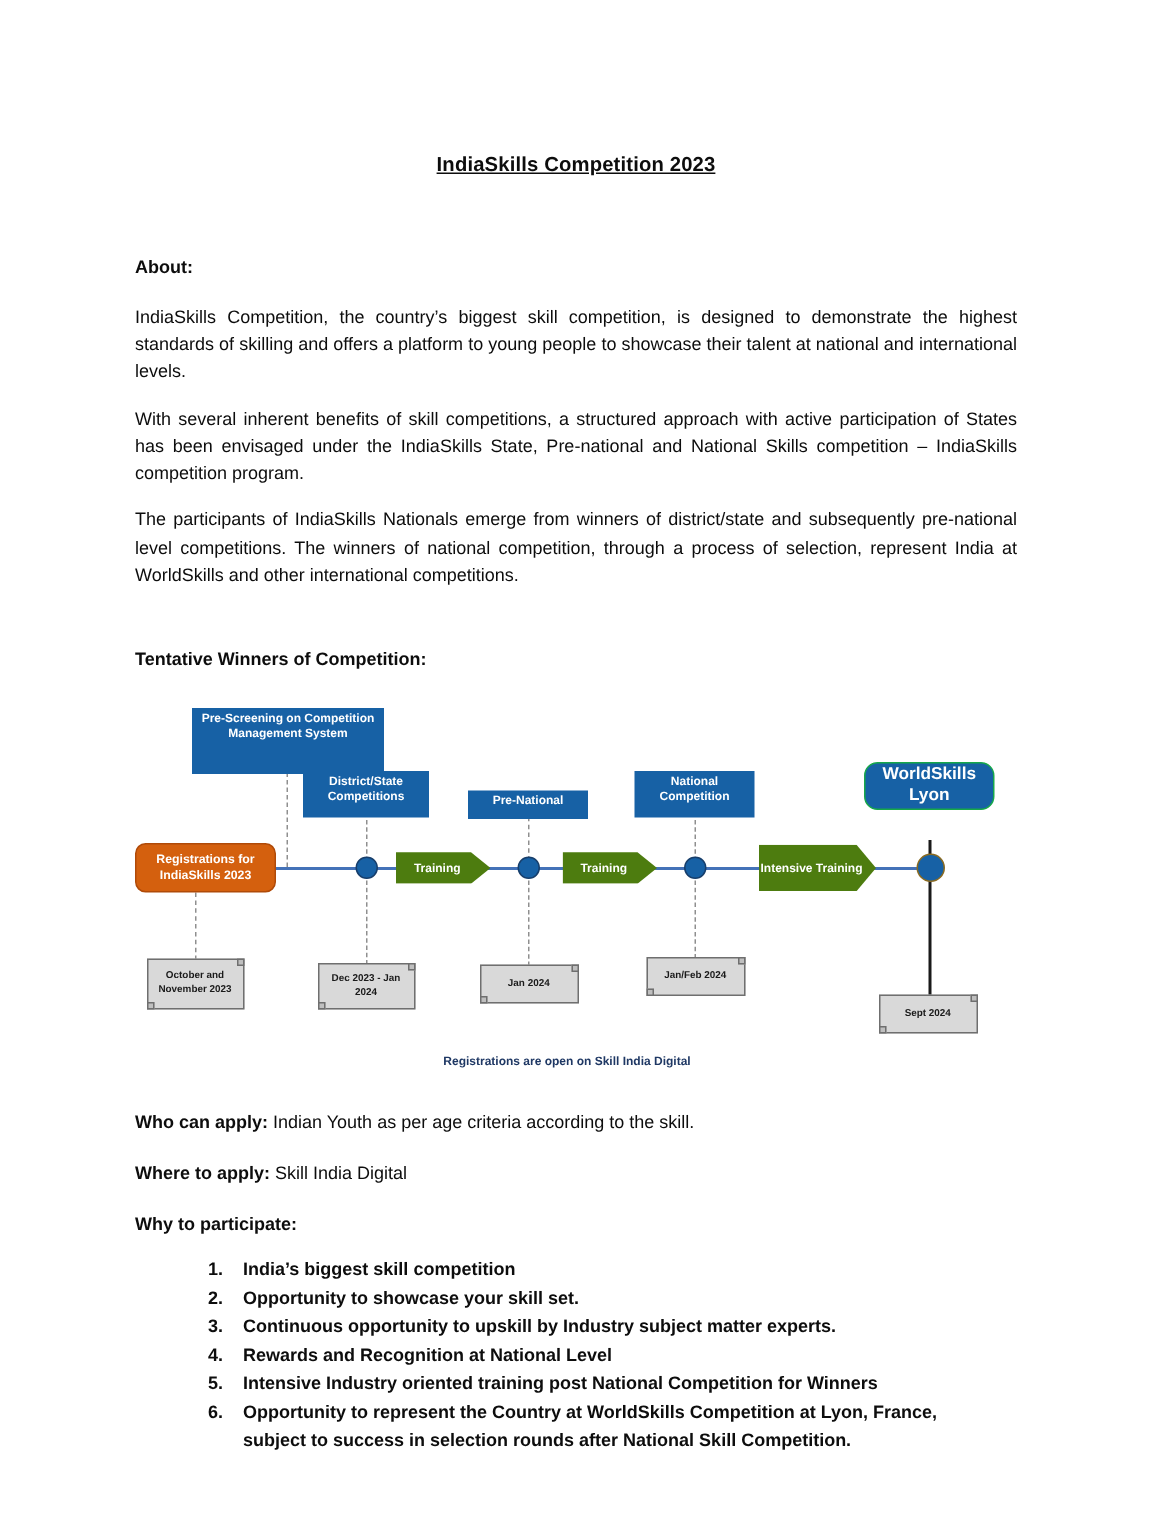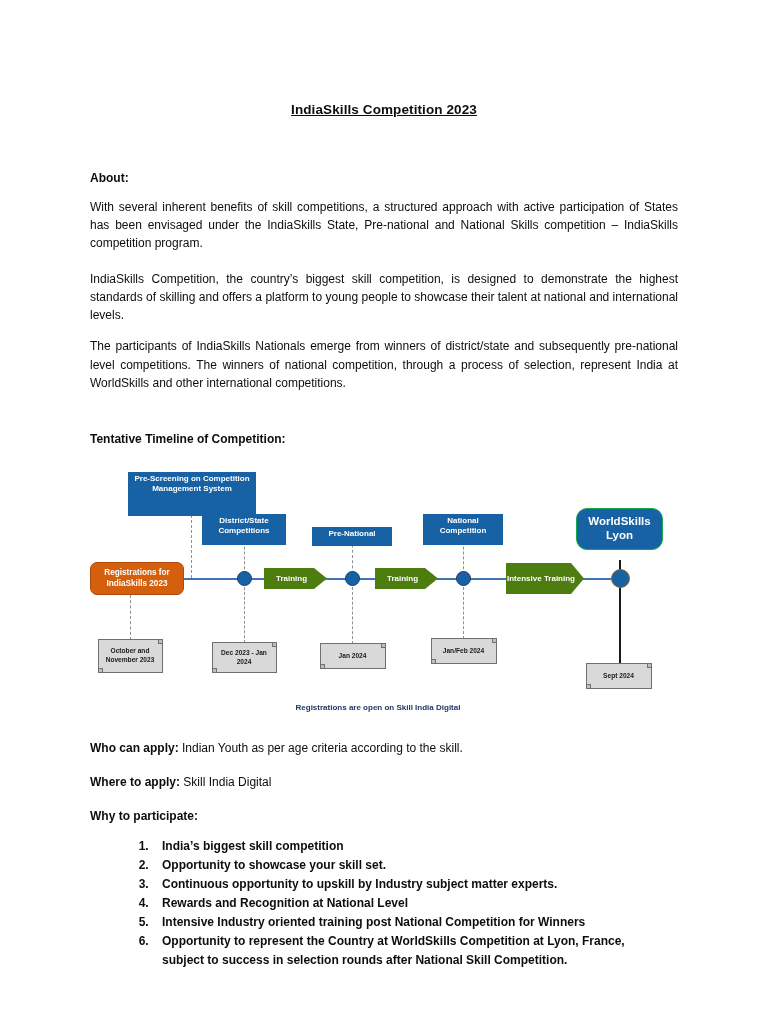--- a/index.html
+++ b/index.html
@@ -216,25 +216,25 @@
 </style>
 </head>
 <body>
 
 <div class="page">
 
   <h1 class="doc-title">IndiaSkills Competition 2023</h1>
 
   <div class="section-head">About:</div>
 
+  <p class="body-text first">IndiaSkills Competition, the country’s biggest skill competition, is designed to demonstrate the highest standards of skilling and offers a platform to young people to showcase their talent at national and international levels.</p>
   <p class="body-text">With several inherent benefits of skill competitions, a structured approach with active participation of States has been envisaged under the IndiaSkills State, Pre-national and National Skills competition – IndiaSkills competition program.</p>
-  <p class="body-text first">IndiaSkills Competition, the country’s biggest skill competition, is designed to demonstrate the highest standards of skilling and offers a platform to young people to showcase their talent at national and international levels.</p>
   <p class="body-text">The participants of IndiaSkills Nationals emerge from winners of district/state and subsequently pre-national level competitions. The winners of national competition, through a process of selection, represent India at WorldSkills and other international competitions.</p>
 
-  <div class="section-head timeline-head">Tentative Timeline of Competition:</div>
+  <div class="section-head timeline-head">Tentative Winners of Competition:</div>
 
   <div class="diagram">
 
     <div class="axis-line" style="left:84px; top:120px; width:448px;"></div>
 
     <div class="dashed" style="left:107px; top:42px; height:78px;"></div>
     <div class="dashed" style="left:160px; top:69px; height:52px;"></div>
     <div class="dashed" style="left:268px; top:76px; height:45px;"></div>
     <div class="dashed" style="left:379px; top:69px; height:52px;"></div>
 
@@ -259,21 +259,21 @@
     </div>
 
     <div class="blue-box" style="left:339px; top:56px; width:80px; height:31px;">
       <span>National Competition</span>
     </div>
 
     <div class="orange-box" style="left:6px; top:104px; width:94px; height:33px;">
       <span>Registrations for IndiaSkills 2023</span>
     </div>
 
-    <div class="worldskills-box" style="left:492px; top:50px; width:87px; height:42px;border-radius:11px;">
+    <div class="worldskills-box" style="left:492px; top:50px; width:87px; height:32px;">
       <span>WorldSkills Lyon</span>
     </div>
 
     <div class="chev" style="left:180px; top:110px; width:63px; height:21px;">
       <span>Training</span>
     </div>
     <div class="chev" style="left:291px; top:110px; width:63px; height:21px;">
       <span>Training</span>
     </div>
     <div class="chev" style="left:422px; top:105px; width:78px; height:31px;">

